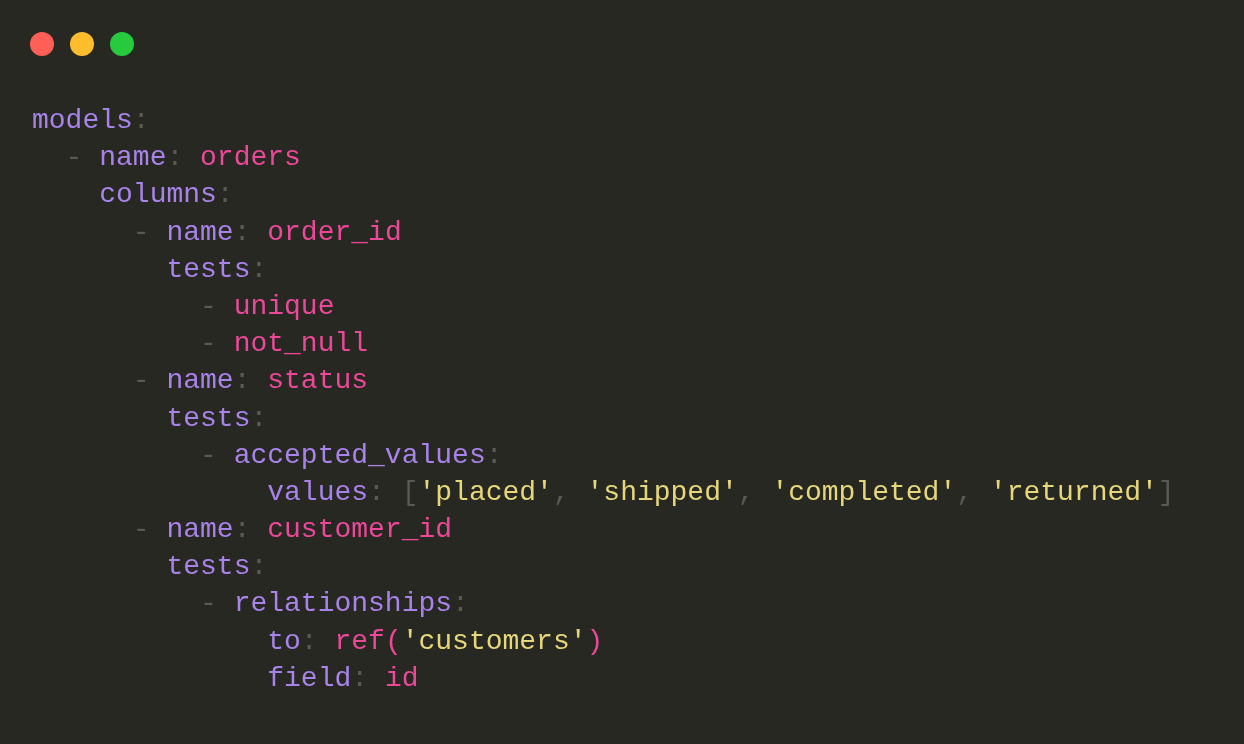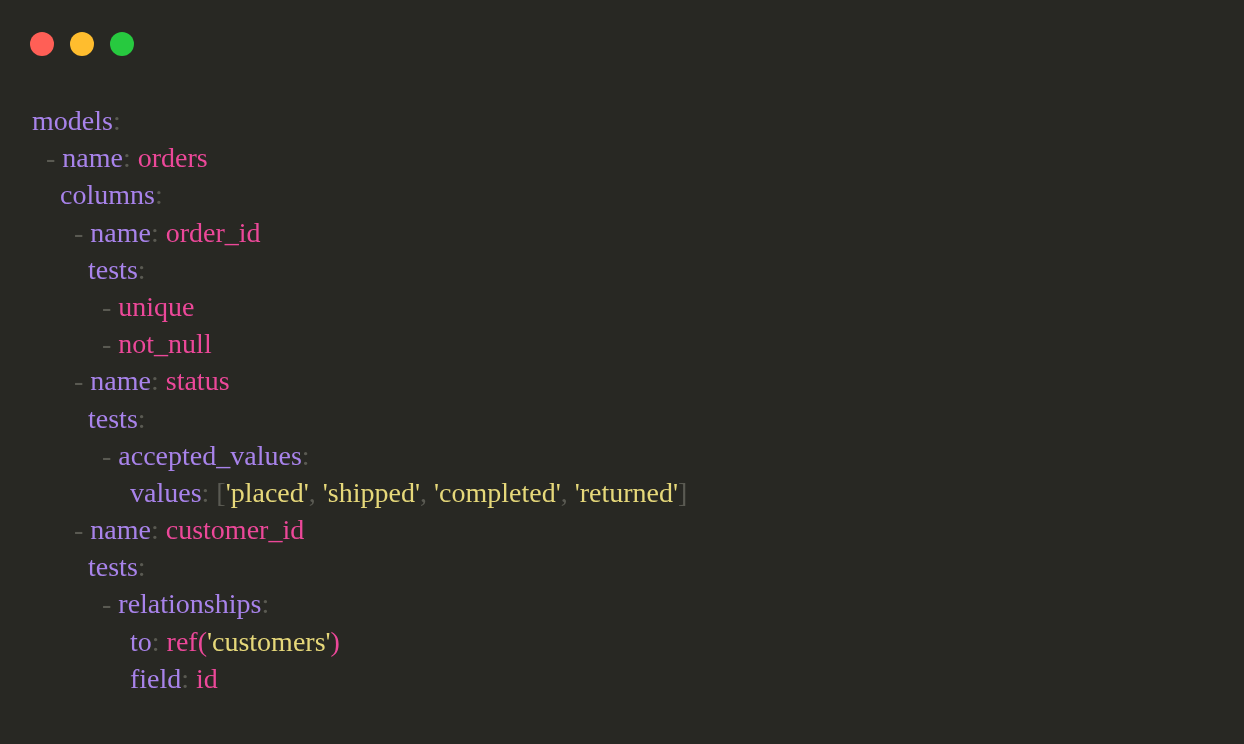--- a/index.html
+++ b/index.html
@@ -1,20 +1,20 @@
 <!DOCTYPE html>
 <html><head>
 <meta charset="utf-8">
 <style>
   html, body { margin:0; padding:0; }
   body { width:1244px; height:744px; background:#282823; overflow:hidden; position:relative; }
   .dots { position:absolute; top:32px; left:30px; display:flex; gap:16px; }
   .dot { width:24px; height:24px; border-radius:50%; }
   .code { position:absolute; top:102px; left:32px; margin:0;
-    font-family:Liberation Serif, serif; font-size:28px; line-height:37.2px;
+    font-family:Liberation Mono, monospace; font-size:28px; line-height:37.2px;
     color:#f1f0ea; white-space:pre; }
   .line { height:37.2px; }
   .k { color:#a883ea; }
   .p { color:#5a5a52; }
   .v { color:#ec4899; }
   .s { color:#e6d87a; }
 </style>
 </head>
 <body>
 

